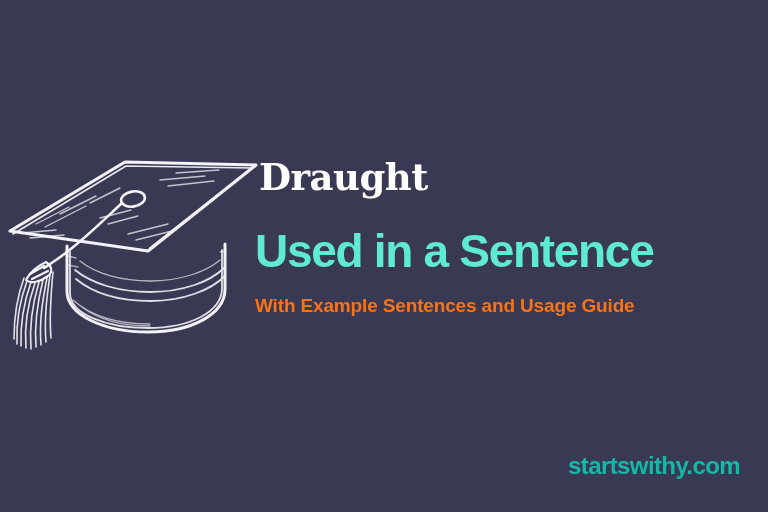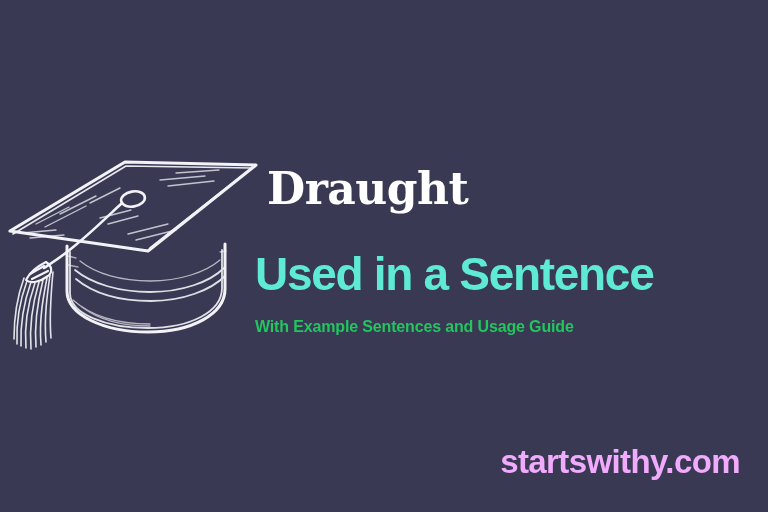--- a/index.html
+++ b/index.html
@@ -41,60 +41,60 @@
     position: absolute;
     left: 255px;
     top: 155px;
     right: 18px;
   }
 
   #word-title {
     color: #FFFFFF;
     font-family: "DejaVu Serif", "Liberation Serif", serif;
     font-weight: 700;
-    font-size: 44px;
+    font-size: 37px;
     line-height: 1.0;
     letter-spacing: -0.5px;
-    margin: 12px;
+    margin: 4px;
     white-space: nowrap;
   }
 
   #headline {
     color: #5eead4;
     font-family: "Liberation Sans", sans-serif;
     font-weight: 700;
     font-size: 46px;
     line-height: 1.0;
     letter-spacing: -1.3px;
     margin: 0;
     padding-top: 28px;
     white-space: nowrap;
   }
 
   #tagline {
-    color: #22c55e;
+    color: #f97316;
     font-family: "Liberation Sans", sans-serif;
     font-weight: 700;
-    font-size: 16px;
+    font-size: 19px;
     line-height: 1.0;
     letter-spacing: -0.15px;
     margin: 0;
     padding-top: 22px;
     white-space: nowrap;
   }
 
   
   #brand {
     position: absolute;
     right: 28px;
     bottom: 34px;
-    color: #f0abfc;
+    color: #14b8a6;
     font-family: "Liberation Sans", sans-serif;
     font-weight: 700;
-    font-size: 33px;
+    font-size: 24px;
     letter-spacing: -0.6px;
     line-height: 1.0;
     white-space: nowrap;
   }
 </style>
 </head>
 <body>
 
 <div id="poster">
 

